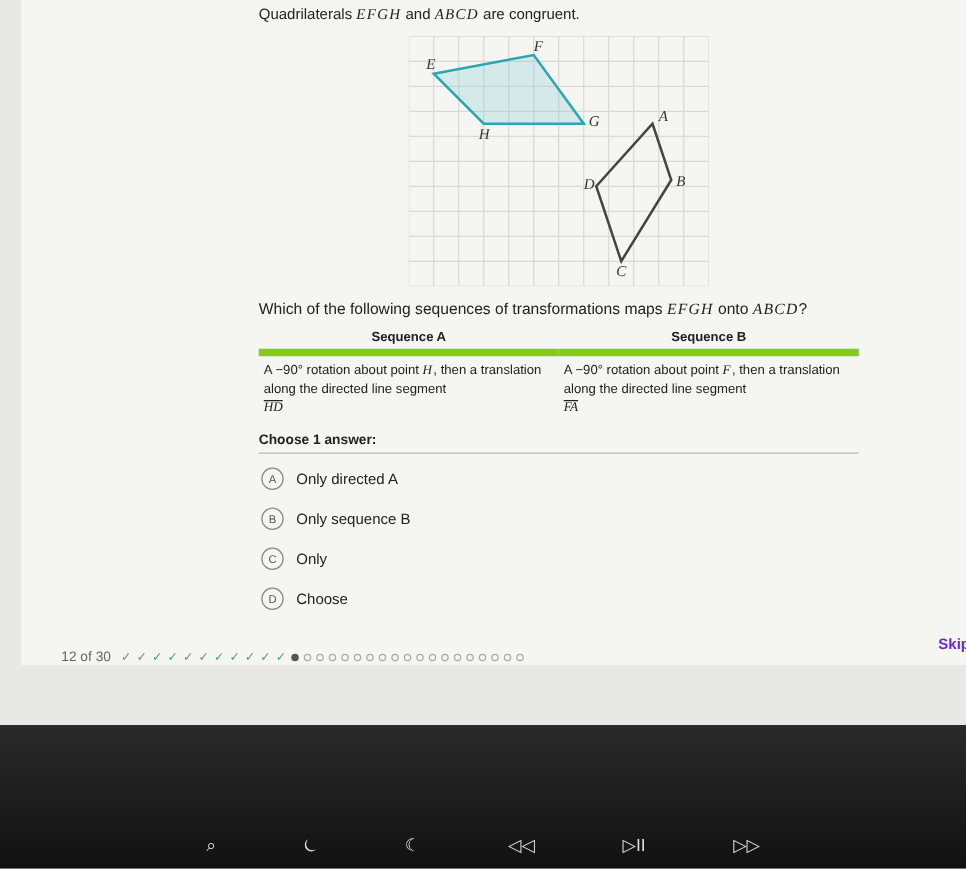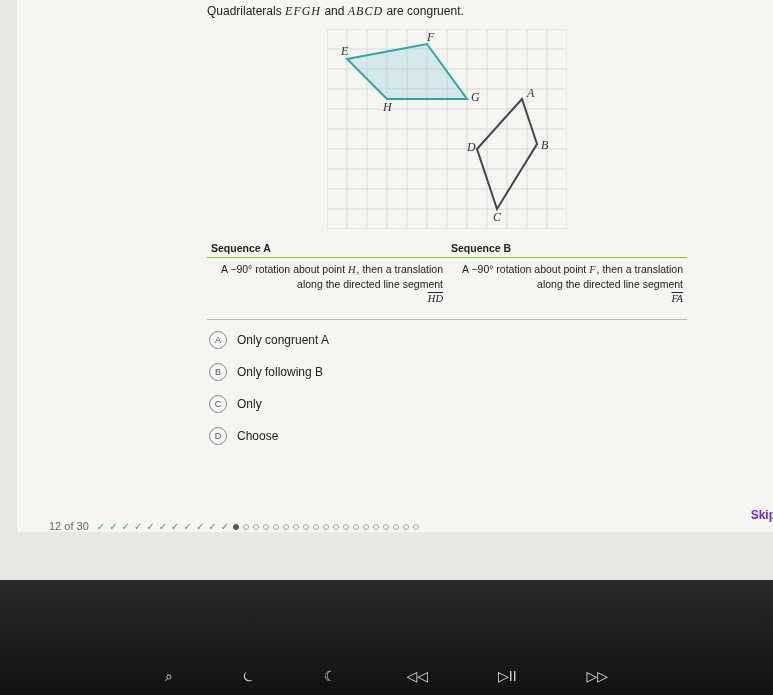--- a/index.html
+++ b/index.html
@@ -40,31 +40,30 @@
   margin: 8px 0 6px 0;
   line-height: 1.3;
 }
 table.seq {
   width: 100%;
   border-collapse: collapse;
   font-size: 10.5px;
   margin-bottom: 10px;
 }
 table.seq th {
-  text-align: left;
+  text-align: center;
   font-weight: 600;
-  border-bottom: 1px solid #84cc16;
+  border-bottom: 6px solid #84cc16;
   padding: 3px 4px;
 }
 table.seq td {
   padding: 4px 4px 2px 4px;
   vertical-align: top;
   width: 50%;
   line-height: 1.35;
-  text-align: right;
 }
 .over { text-decoration: overline; font-family: Liberation Serif, serif; font-style: italic; }
 .choose {
   font-size: 11px;
   font-weight: 600;
   margin: 6px 0 4px 0;
 }
 .answers { border-top: 1px solid #bbb; padding-top: 4px; }
 .answer-row {
   display: flex;
@@ -168,49 +167,53 @@
           <text x="144" y="72">G</text>
           <text x="56" y="82">H</text>
           <text x="200" y="68">A</text>
           <text x="214" y="120">B</text>
           <text x="166" y="192">C</text>
           <text x="140" y="122">D</text>
         </g>
       </svg>
     </div>
 
+    <p class="question">
+      <span>Which of the following sequences of transformations maps </span><span class="mathit">EFGH</span><span> onto </span><span class="mathit">ABCD</span><span>?</span>
+    </p>
 
     <table class="seq">
       <tbody>
           <tr>
         <th>Sequence A</th>
         <th>Sequence B</th>
       </tr>
       <tr>
         <td>
           <span>A −90° rotation about point </span><span class="mathit">H</span><span>, then a translation along the directed line segment </span><br>
           <span class="over">HD</span>
         </td>
         <td>
           <span>A −90° rotation about point </span><span class="mathit">F</span><span>, then a translation along the directed line segment </span><br>
           <span class="over">FA</span>
         </td>
       </tr>
     </tbody>
       </table>
 
+    <div class="choose">Choose 1 answer:</div>
 
     <div class="answers">
       <div class="answer-row">
         <span class="answer-bubble">A</span>
-        <span>Only congruent A</span>
+        <span>Only directed A</span>
       </div>
       <div class="answer-row">
         <span class="answer-bubble">B</span>
-        <span>Only following B</span>
+        <span>Only sequence B</span>
       </div>
       <div class="answer-row">
         <span class="answer-bubble">C</span>
         <span>Only</span>
       </div>
       <div class="answer-row">
         <span class="answer-bubble">D</span>
         <span>Choose</span>
       </div>
     </div>

